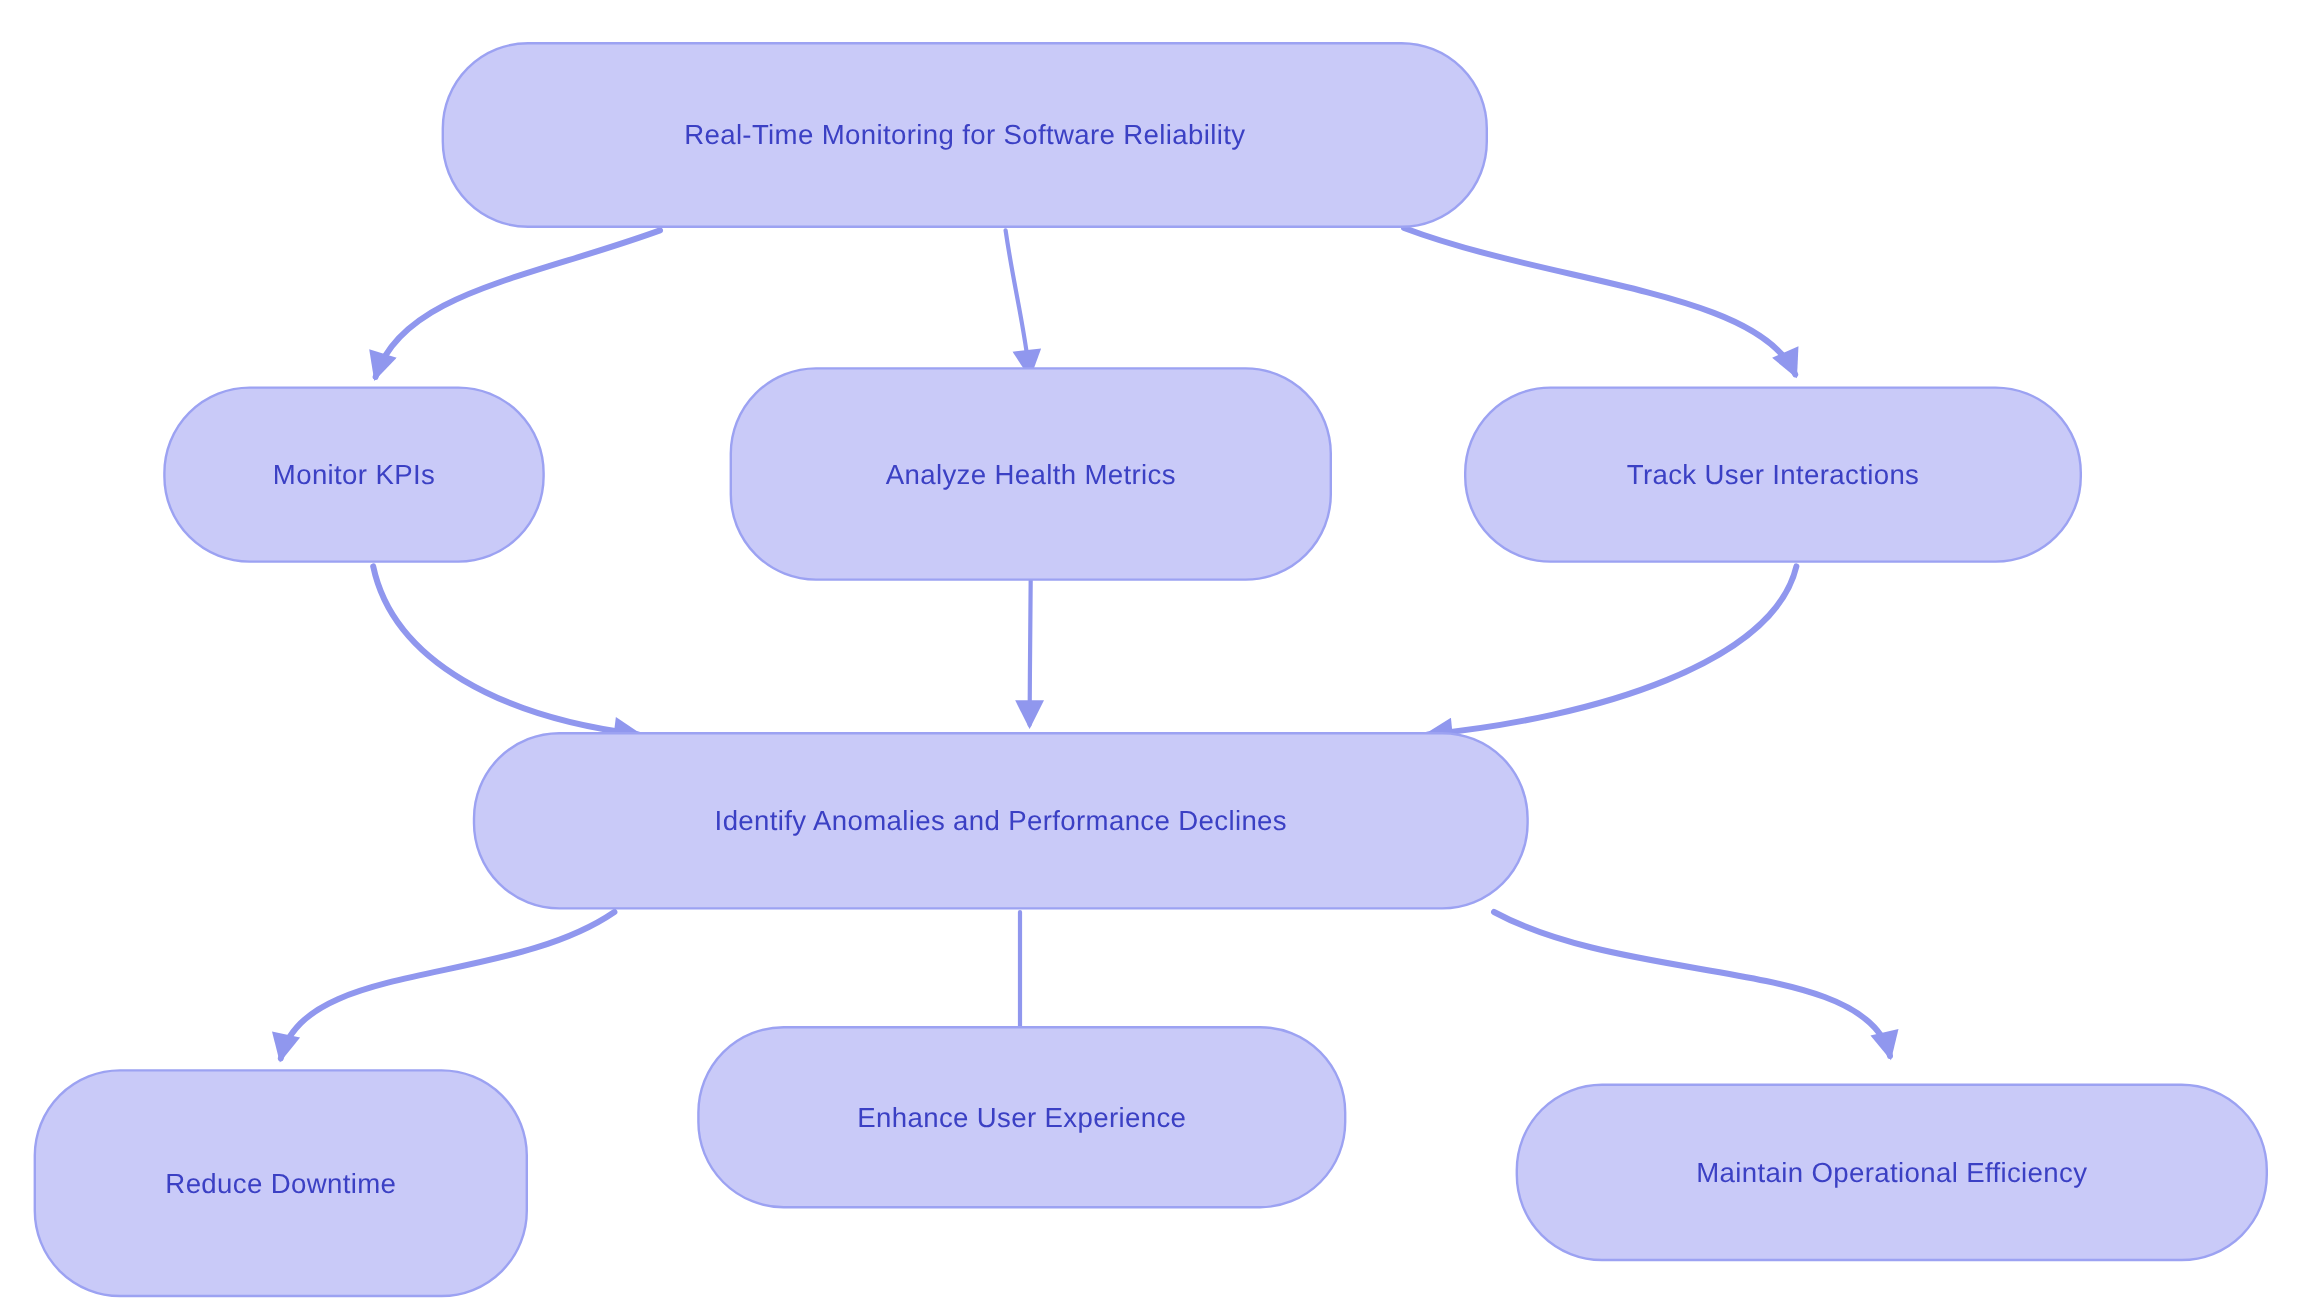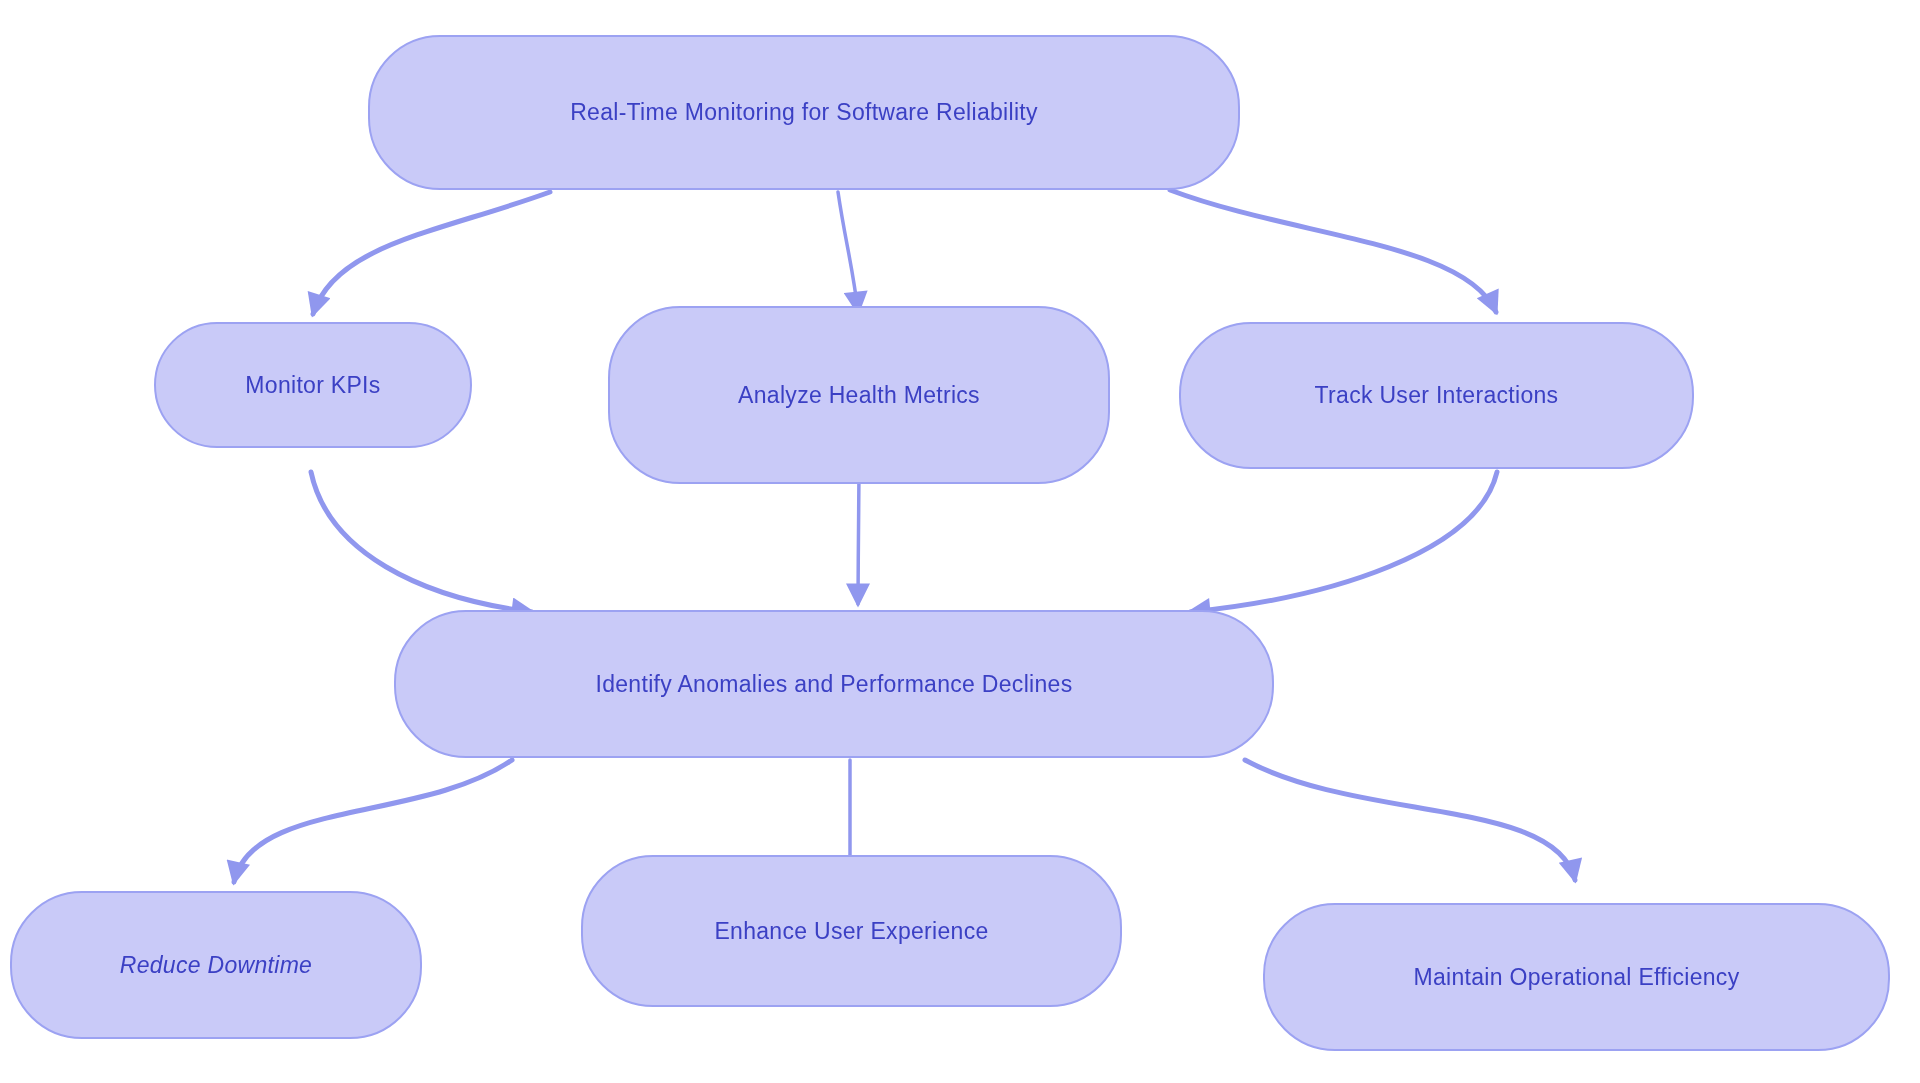--- a/index.html
+++ b/index.html
@@ -73,37 +73,37 @@
     <path class="edge thick" d="M 1497 472 C 1478 552, 1330 598, 1190 612" marker-end="url(#arrowhead)"></path>
     <path class="edge thick" d="M 512 760 C 422 822, 252 800, 234 882" marker-end="url(#arrowhead)"></path>
     <path class="edge thin" d="M 850 760 C 850 800, 850 842, 850 882" marker-end="url(#arrowhead)"></path>
     <path class="edge thick" d="M 1245 760 C 1360 822, 1556 798, 1575 880" marker-end="url(#arrowhead)"></path>
   </svg>
 
   <div class="node" style="left:368px; top:35px; width:872px; height:155px;">
     <span>Real-Time Monitoring for Software Reliability</span>
   </div>
 
-  <div class="node" style="left:154px; top:322px; width:318px; height:126px;">
+  <div class="node" style="left:136px; top:322px; width:318px; height:147px;">
     <span>Monitor KPIs</span>
   </div>
 
   <div class="node" style="left:608px; top:306px; width:502px; height:178px;text-align:right;">
     <span>Analyze Health Metrics</span>
   </div>
 
-  <div class="node" style="left:1179px; top:322px; width:515px; height:147px;">
+  <div class="node" style="left:1220px; top:322px; width:515px; height:147px;">
     <span>Track User Interactions</span>
   </div>
 
   <div class="node" style="left:394px; top:610px; width:880px; height:148px;">
     <span>Identify Anomalies and Performance Declines</span>
   </div>
 
-  <div class="node" style="left:10px; top:891px; width:412px; height:148px;font-style:italic;">
+  <div class="node" style="left:28px; top:891px; width:412px; height:190px;">
     <span>Reduce Downtime</span>
   </div>
 
   <div class="node" style="left:581px; top:855px; width:541px; height:152px;text-align:right;">
     <span>Enhance User Experience</span>
   </div>
 
   <div class="node" style="left:1263px; top:891px; width:627px; height:148px;margin-top:12px;">
     <span>Maintain Operational Efficiency</span>
   </div>

